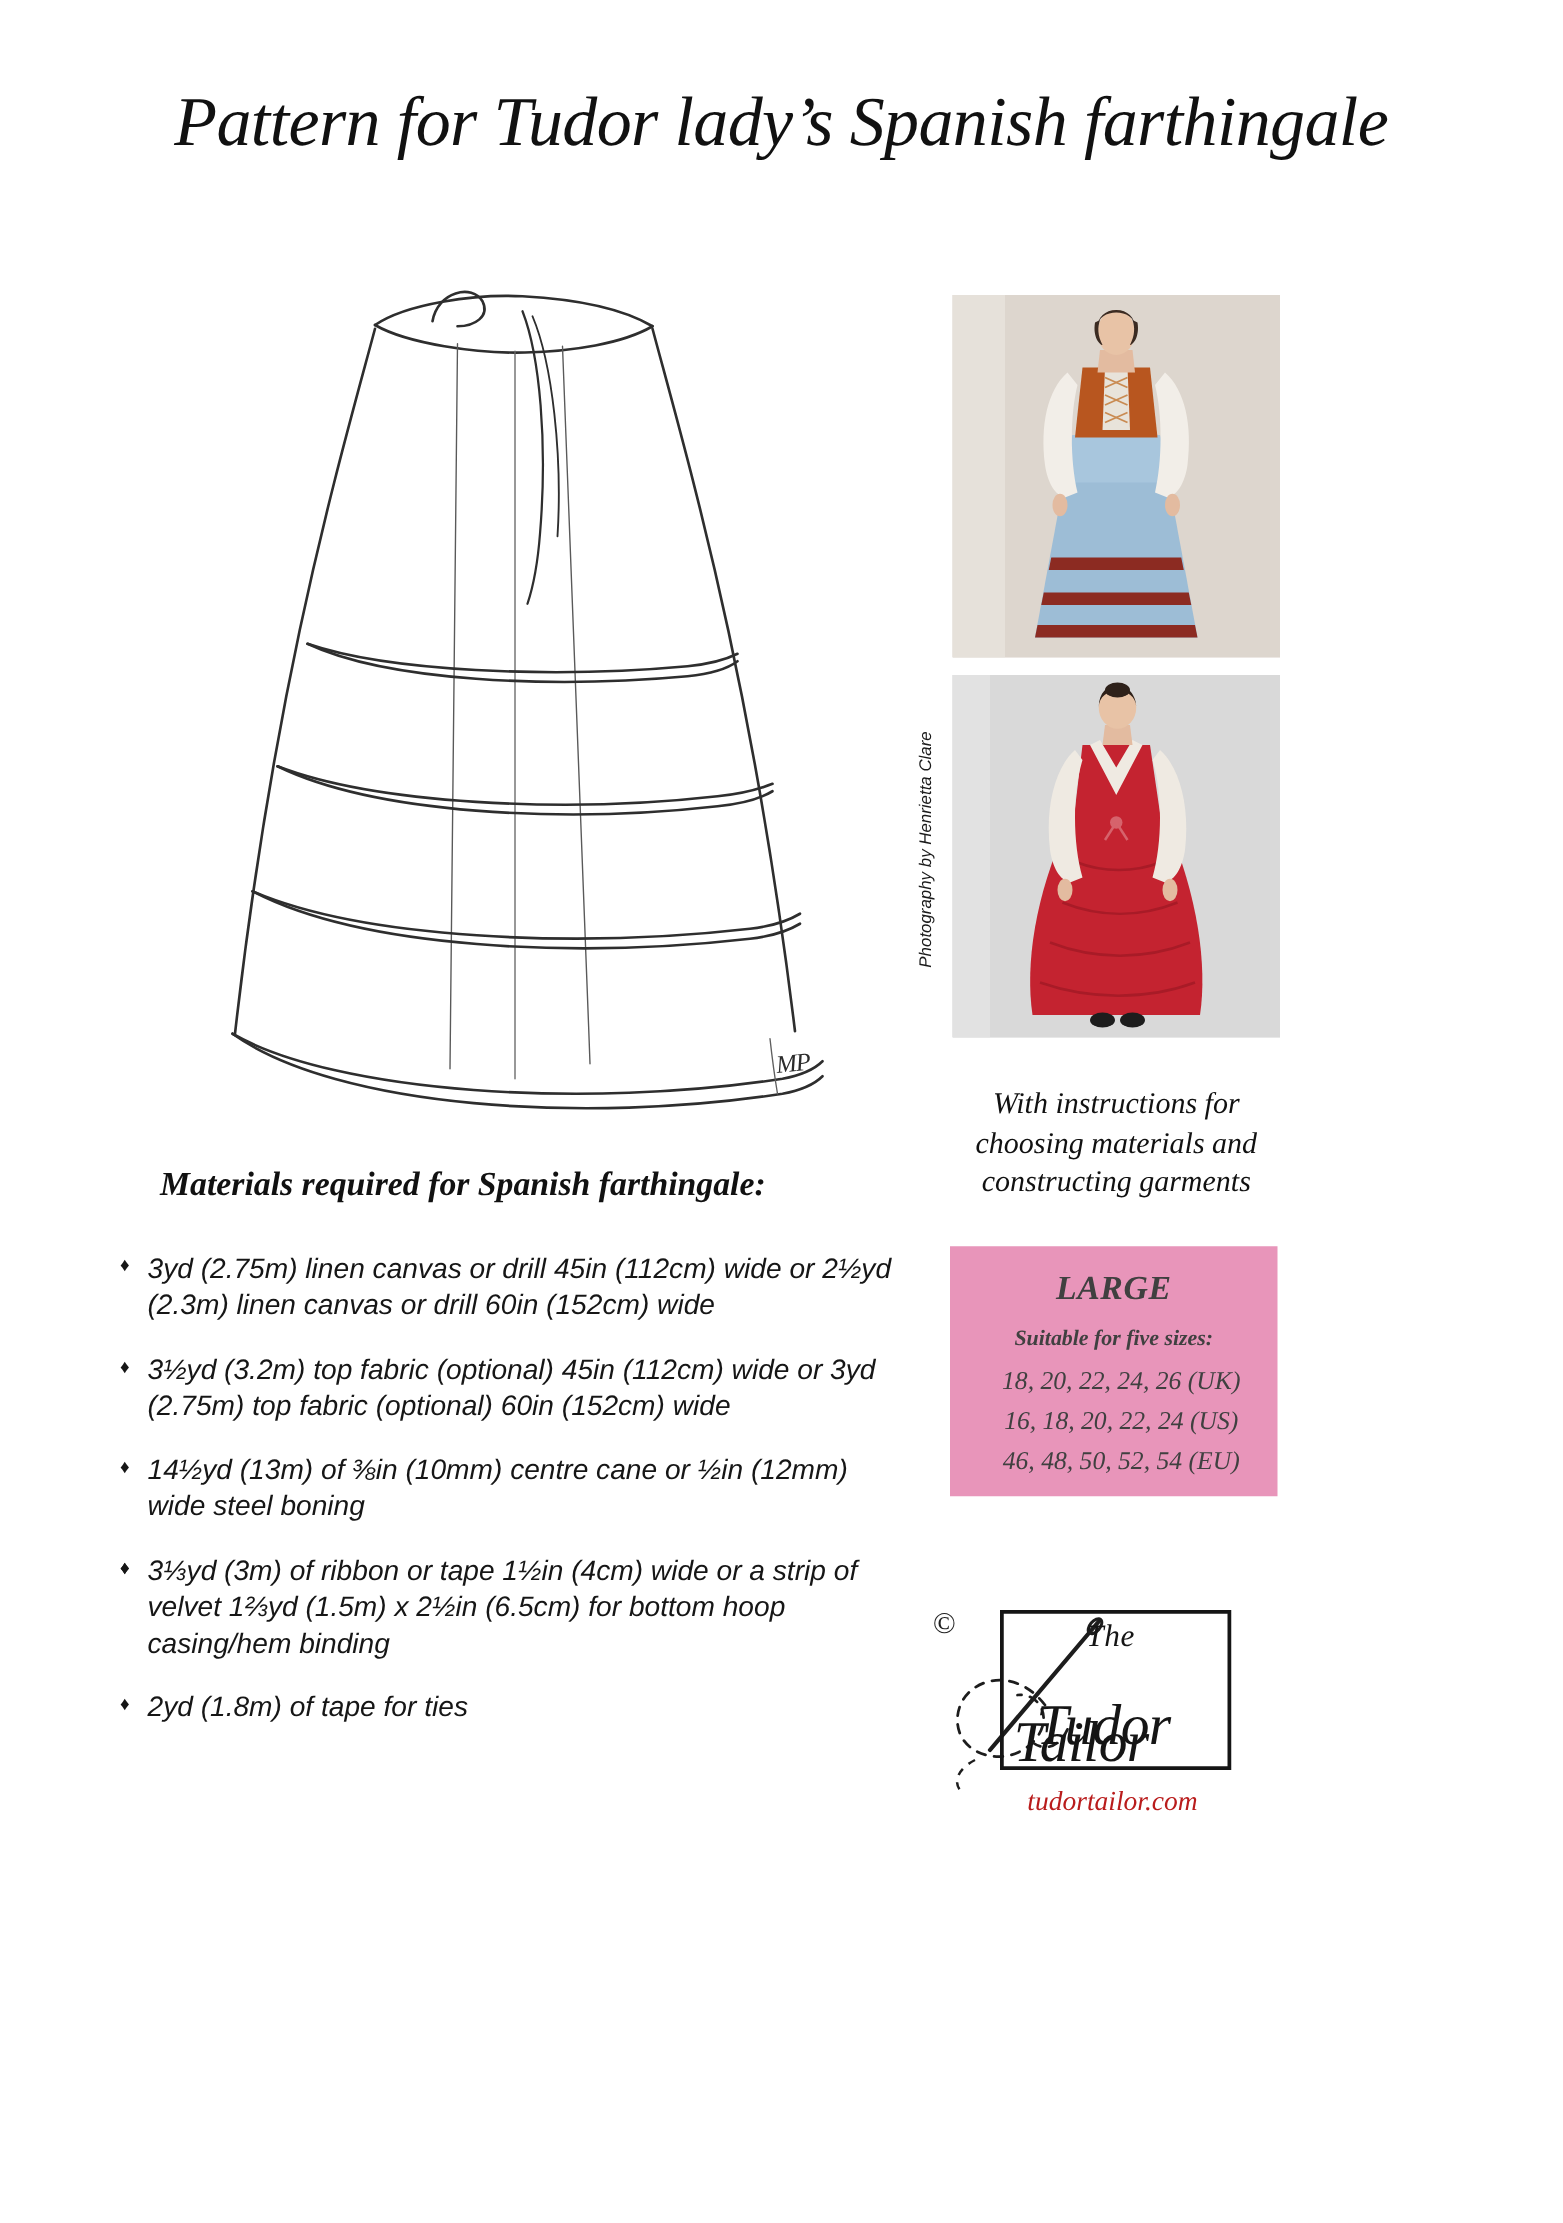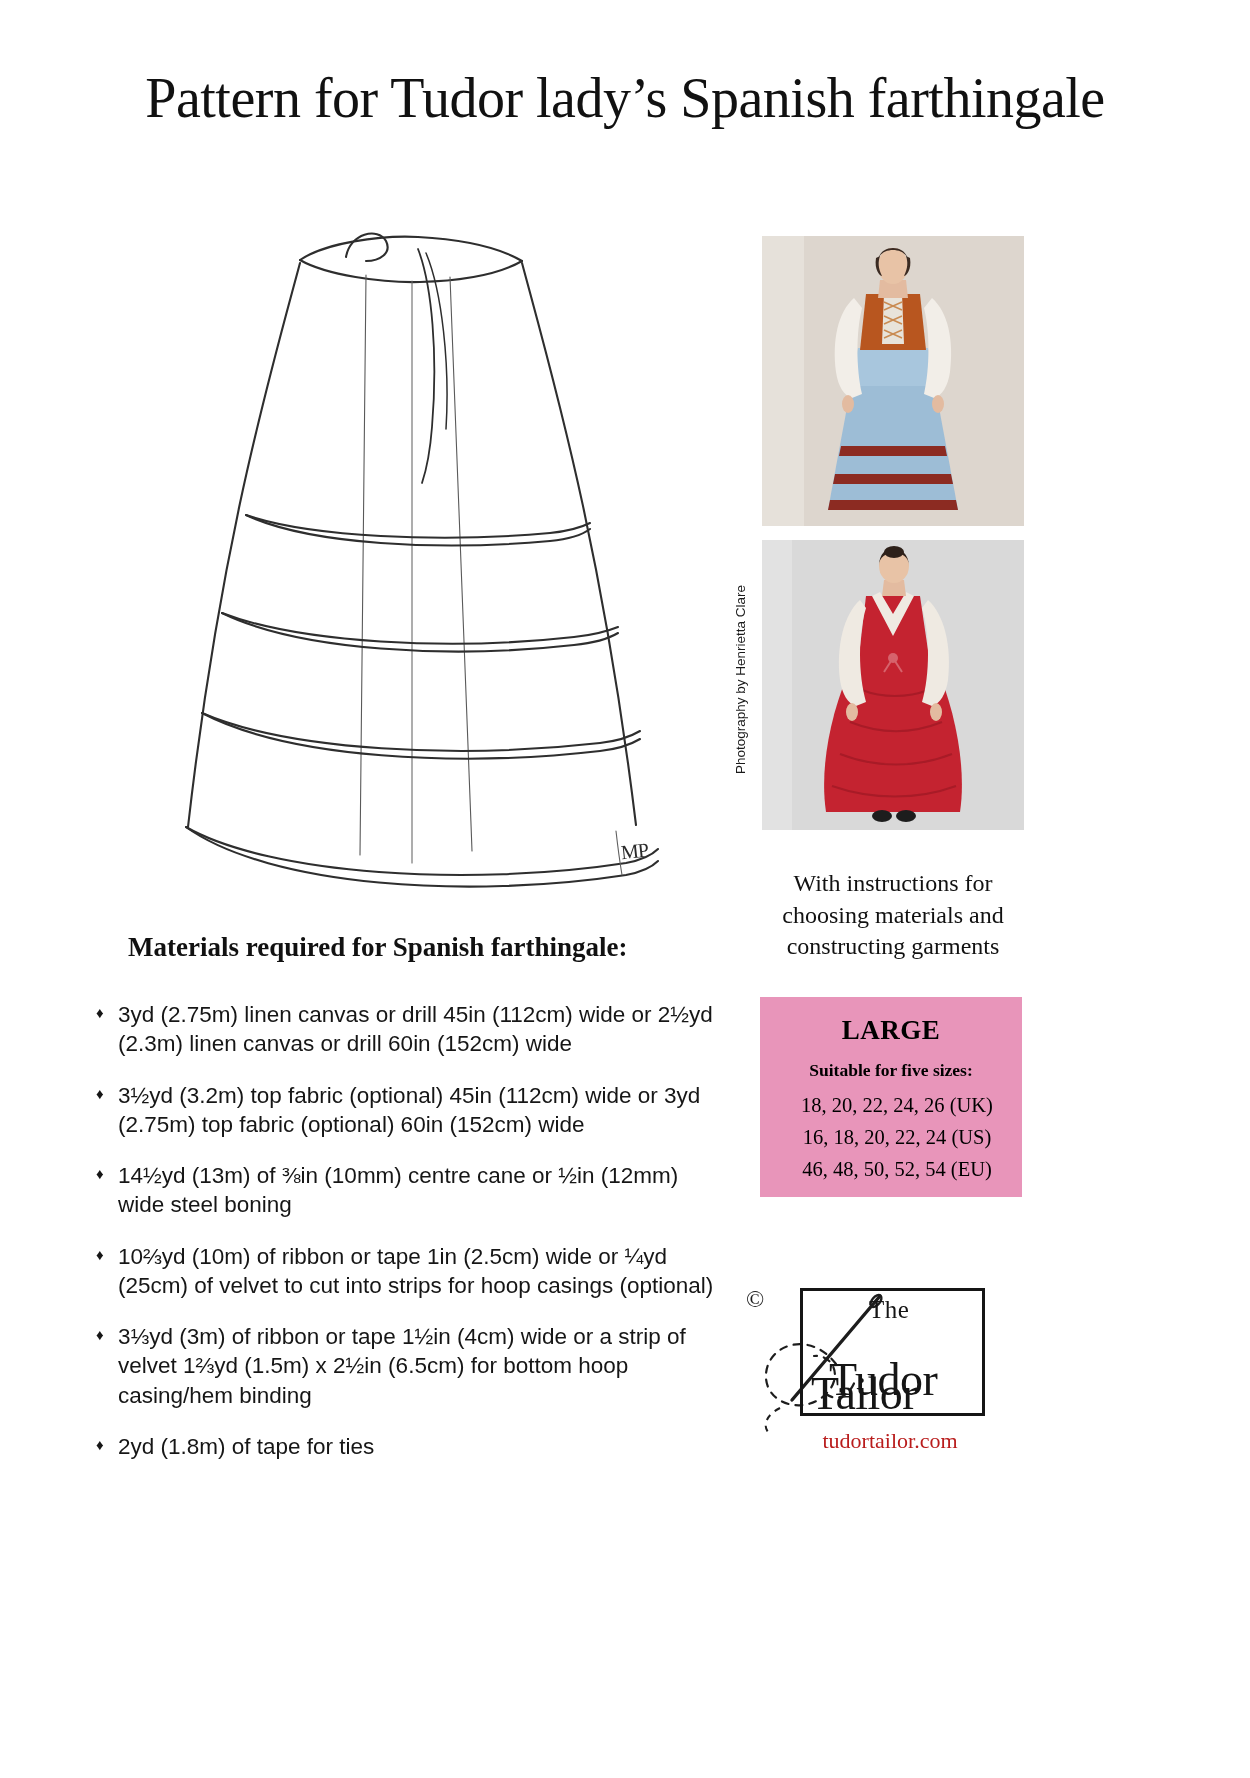--- a/index.html
+++ b/index.html
@@ -4,21 +4,21 @@
 <style>
   html,body{margin:0;padding:0;}
   body{
     width:1250px;height:1778px;
     background:#ffffff;
     font-family:"Liberation Sans", sans-serif;
     color:#1a1a1a;
     position:relative;
     overflow:hidden;
   }
-  .page{position:relative;width:1250px;height:1778px;}
+  .page{position:relative;width:1250px;height:1778px;font-style:italic;}
 
   
   .title{
     position:absolute;left:0;top:66px;width:1250px;
     text-align:center;
     font-family:"Liberation Serif", serif;
     font-size:56px;
     letter-spacing:-0.5px;
     color:#111;
     font-weight:400;
@@ -61,21 +61,21 @@
     line-height:1.32;
     color:#111;
   }
 
   
   .sizebox{
     position:absolute;left:760px;top:997px;width:262px;height:200px;
     background:#e895ba;
     text-align:center;
     font-family:"Liberation Serif", serif;
-    color:#000000;
+    color:#404040;
     box-sizing:border-box;
     padding-top:18px;
   }
   .sizebox .size-label{
     font-size:27px;font-weight:700;letter-spacing:0.5px;
   }
   .sizebox .suitable{
     margin-top:14px;font-size:17.5px;font-weight:700;
   }
   .sizebox .size-row{
@@ -282,21 +282,20 @@
     <div class="mat-item">
       <span class="bullet">♦</span>
       <span>3½yd (3.2m) top fabric (optional) 45in (112cm) wide or 3yd (2.75m) top fabric (optional) 60in (152cm) wide</span>
     </div>
     <div class="mat-item">
       <span class="bullet">♦</span>
       <span>14½yd (13m) of ⅜in (10mm) centre cane or ½in (12mm) wide steel boning</span>
     </div>
     <div class="mat-item">
       <span class="bullet">♦</span>
-      <span>10⅔yd (10m) of ribbon or tape 1in (2.5cm) wide or ¼yd (25cm) of velvet to cut into strips for hoop casings (optional)</span>
     </div>
     <div class="mat-item">
       <span class="bullet">♦</span>
       <span>3⅓yd (3m) of ribbon or tape 1½in (4cm) wide or a strip of velvet 1⅔yd (1.5m) x 2½in (6.5cm) for bottom hoop casing/hem binding</span>
     </div>
     <div class="mat-item">
       <span class="bullet">♦</span>
       <span>2yd (1.8m) of tape for ties</span>
     </div>
   </div>

